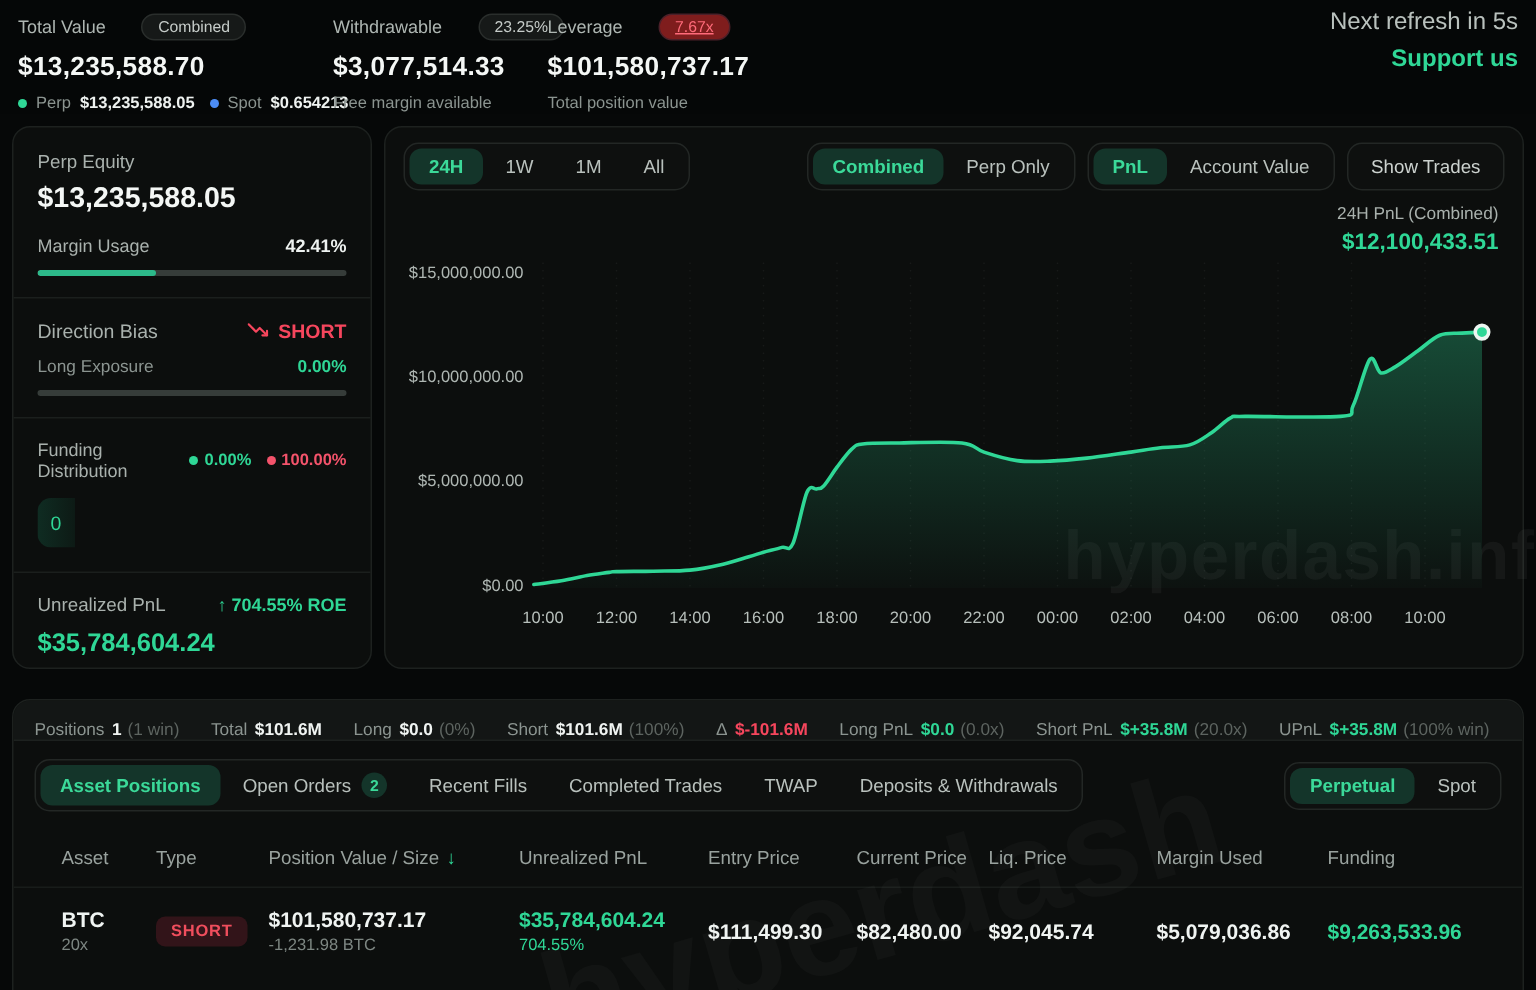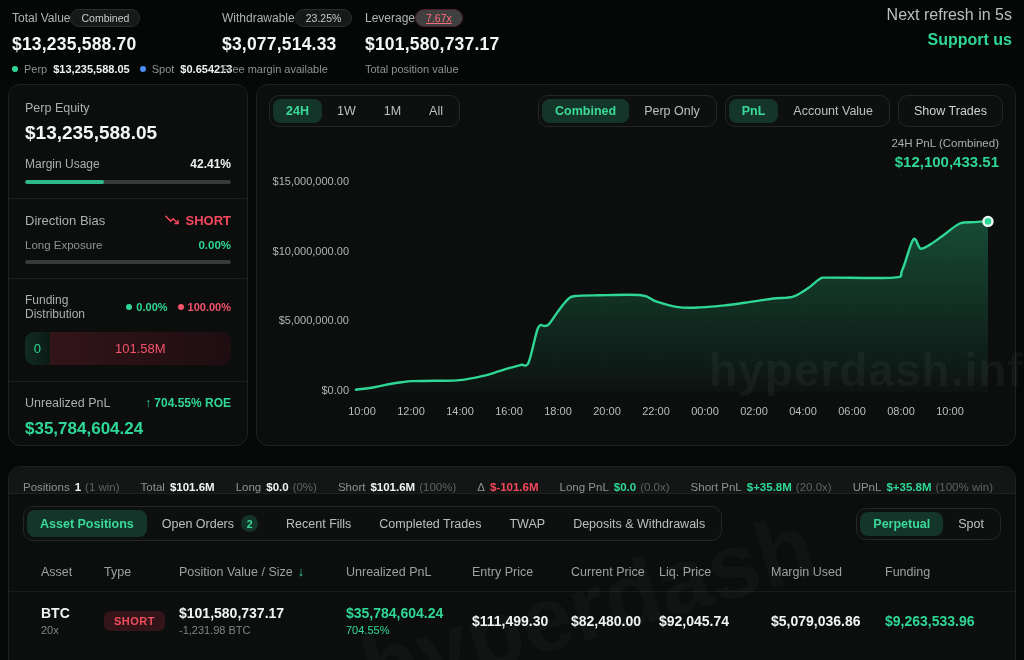--- a/index.html
+++ b/index.html
@@ -4,24 +4,24 @@
 <style>
   * { margin:0; padding:0; box-sizing:border-box; }
   html,body { width:1024px; height:660px; overflow:hidden; background:#060808;
     font-family:"Liberation Sans", sans-serif; color:#e8ecea; }
 
   
   .topbar { position:absolute; left:0; top:0; width:1024px; height:76px;
     background:#050707; border-bottom:1px solid #15191
 7; }
   .tb-group { position:absolute; top:9px; }
-  .tb-label-row { display:flex; align-items:center; gap:0; font-size:12px; color:#aeb6b2; }
+  .tb-label-row { display:flex; align-items:center; gap:24px; font-size:12px; color:#aeb6b2; }
   .pill-badge { font-size:10.5px; color:#c6ccc9; background:#161918; border:1px solid #2a2e2c;
     border-radius:999px; padding:2px 10px; }
-  .pill-badge.red { background:#404040; border-color:#4c2029; color:#ff6b7a;text-decoration:underline; }
+  .pill-badge.red { background:#7f1d1d; border-color:#4c2029; color:#ff6b7a;text-decoration:underline; }
   .tb-value { margin-top:7px; font-size:17.5px; font-weight:bold; color:#f4f7f5; letter-spacing:.2px; }
   .tb-sub { margin-top:8px; font-size:11px; color:#8b9490; display:flex; align-items:center; gap:6px; }
   .dot { width:6px; height:6px; border-radius:50%; display:inline-block; }
   .tb-sub b { color:#eef2f0; font-weight:bold; }
   .tb-right { position:absolute; right:12px; top:6px; text-align:right; font-size:16px; }
   .refresh { color:#b9c1bd; }
   .support { margin-top:7px; color:#2fd796; font-weight:bold; }
 
   
   .card { position:absolute; background:#0c0e0d; border:1px solid #1d211f; border-radius:12px; }
@@ -180,21 +180,20 @@
         <span>0.00%</span>
       </span>
       <span style="color:#f4536b;">
         <span class="dot" style="background:#f4536b;"></span>
         <span>100.00%</span>
       </span>
     </span>
   </div>
   <div class="dist-bar">
     <div class="dist-long" style="width: 12%;">0</div>
-    <div class="dist-short">101.58M</div>
   </div>
 
   <div class="divider" style="margin-top:16px;"></div>
 
   <div class="lp-row" style="margin-top:14px;">
     <span class="lp-label">Unrealized PnL</span>
     <span class="roe-green">
       <span>↑</span>
       <span>704.55% ROE</span>
     </span>

